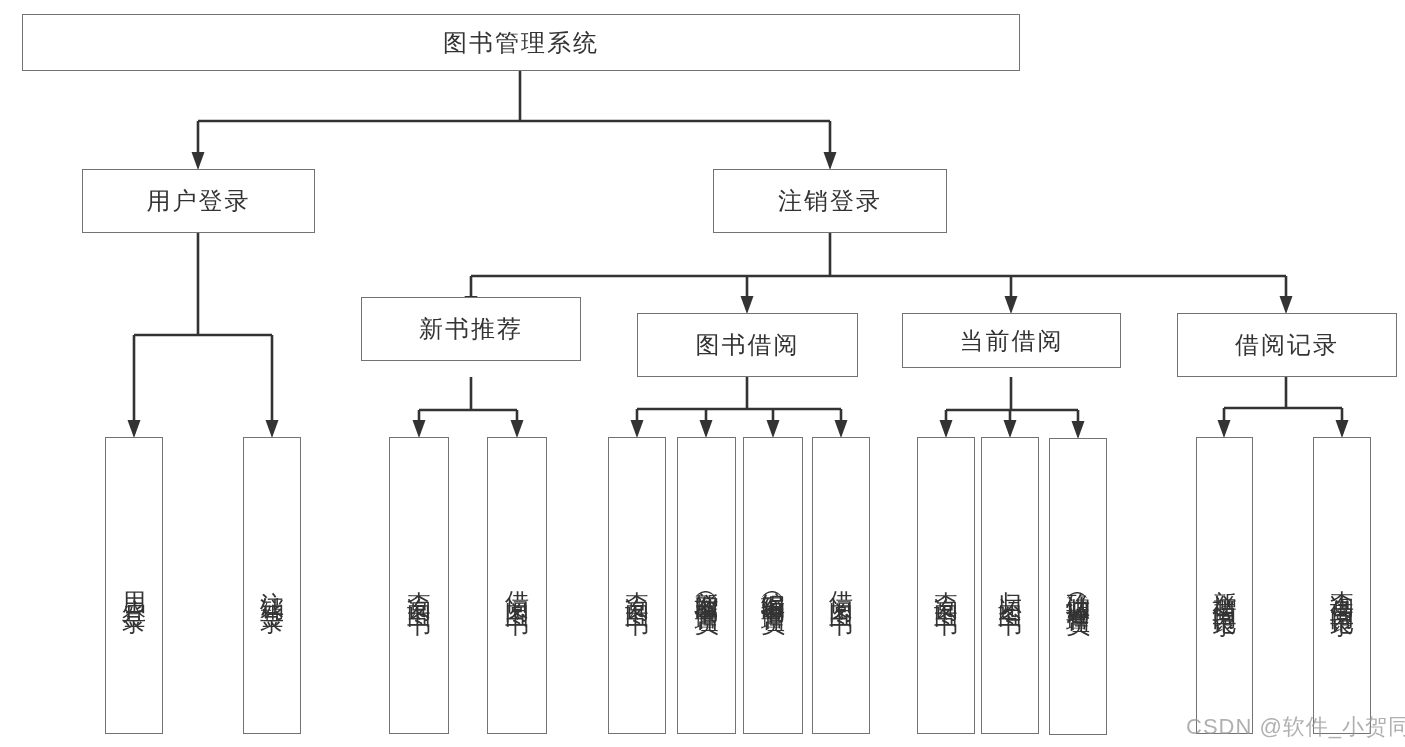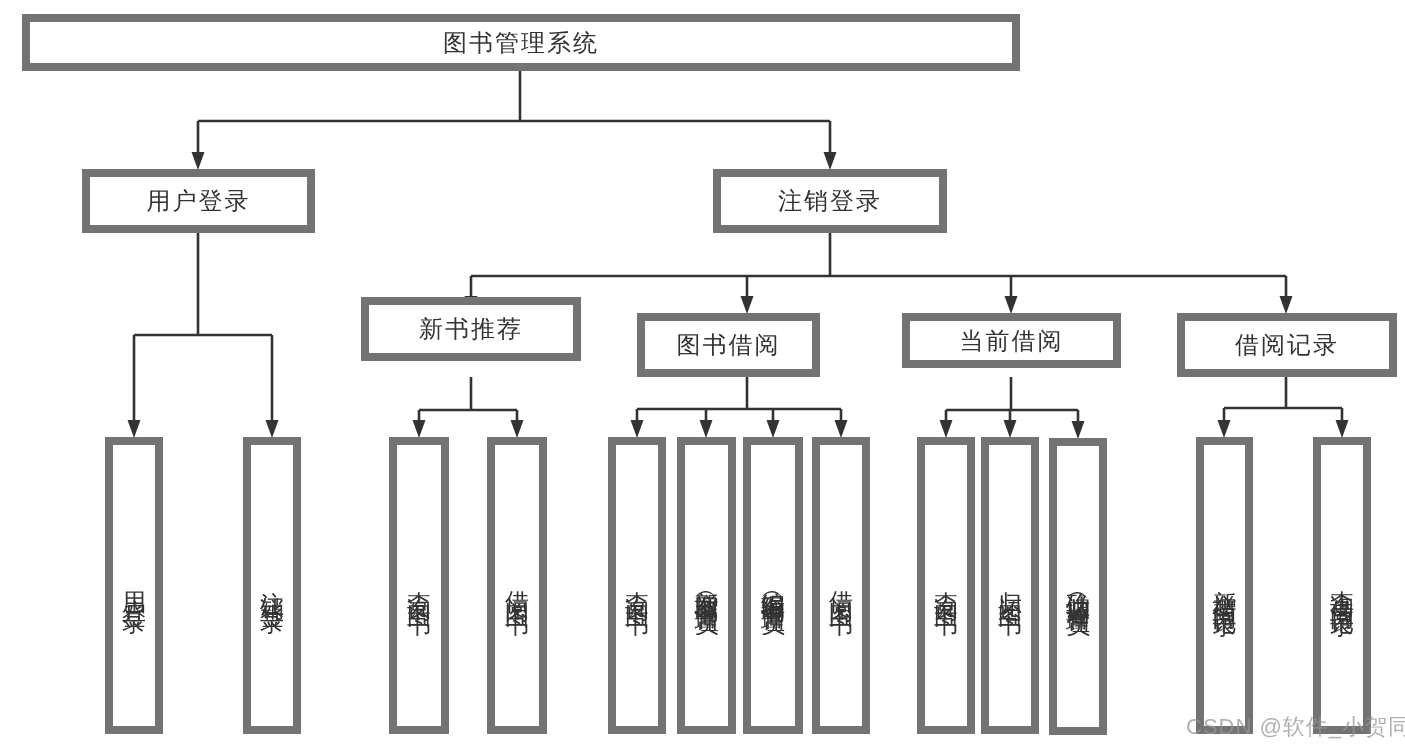--- a/index.html
+++ b/index.html
@@ -13,21 +13,21 @@
   }
   .connectors {
     position: absolute;
     left: 0; top: 0;
     width: 1405px; height: 747px;
     pointer-events: none;
   }
   .node {
     position: absolute;
     box-sizing: border-box;
-    border: 8px solid #737373;
+    border: 1px solid #737373;
     background: #ffffff;
     color: #333333;
     display: flex;
     align-items: center;
     justify-content: center;
   }
   .hbox span {
     font-size: 24px;
     letter-spacing: 2px;
     white-space: nowrap;
@@ -43,21 +43,21 @@
   .vbox.tight span { letter-spacing: 3px; }
   .vbox.semi  span { letter-spacing: 5px; }
 
   
   #box-root           { left: 22px;   top: 14px;  width: 998px; height: 57px; }
   
   #box-user-login     { left: 82px;   top: 169px; width: 233px; height: 64px; }
   #box-book-mgmt      { left: 713px;  top: 169px; width: 234px; height: 64px; }
   
   #box-new-book       { left: 361px;  top: 297px; width: 220px; height: 64px; }
-  #box-book-borrow    { left: 637px;  top: 313px; width: 183px; height: 64px; align-items: center; }
+  #box-book-borrow    { left: 637px;  top: 313px; width: 221px; height: 64px; align-items: center; }
   #box-current-borrow { left: 902px;  top: 313px; width: 219px; height: 55px; }
   #box-borrow-record  { left: 1177px; top: 313px; width: 220px; height: 64px; }
   
   #box-g1c1 { left: 105px;  top: 437px; width: 58px; height: 297px; }
   #box-g1c2 { left: 243px;  top: 437px; width: 58px; height: 297px; }
   
   #box-g2c1 { left: 389px;  top: 437px; width: 60px; height: 297px; }
   #box-g2c2 { left: 487px;  top: 437px; width: 60px; height: 297px; }
   
   #box-g3c1 { left: 608px;  top: 437px; width: 58px; height: 297px; }

